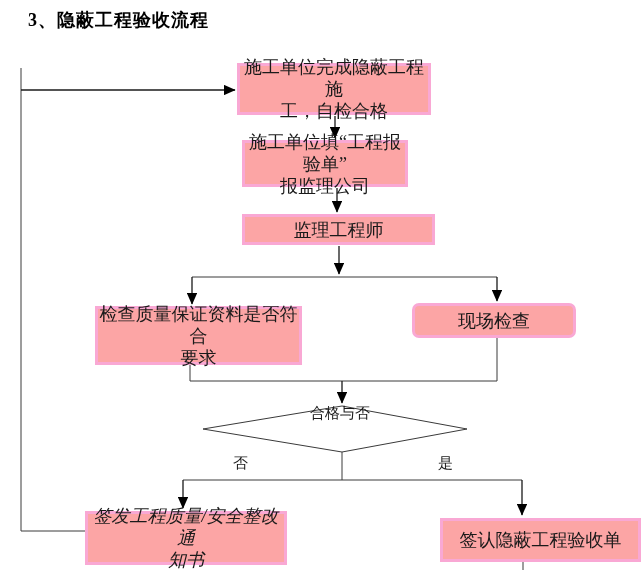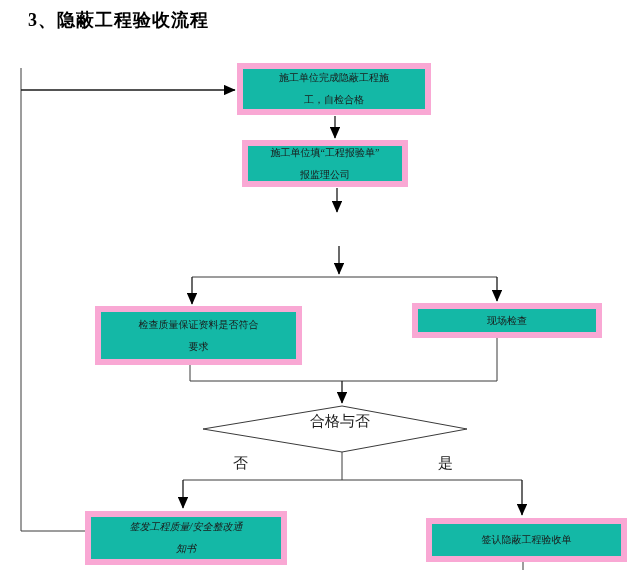--- a/index.html
+++ b/index.html
@@ -28,27 +28,27 @@
   .connectors {
     position: absolute;
     left: 0;
     top: 0;
     width: 642px;
     height: 570px;
   }
   .node {
     position: absolute;
     box-sizing: border-box;
-    border: 6px solid #f9a8d4;
-    background: #14b8a6;
+    border: 3px solid #f9a8d4;
+    background: #fca5a5;
     display: flex;
     align-items: center;
     justify-content: center;
     text-align: center;
-    font-size: 10px;
+    font-size: 18px;
     line-height: 22px;
     color: #1a1a1a;
     white-space: pre-line;
   }
   .diamond-label {
     position: absolute;
     display: flex;
     align-items: center;
     justify-content: center;
     text-align: center;
@@ -58,24 +58,24 @@
   }
   .branch-label {
     position: absolute;
     font-size: 15px;
     color: #1a1a1a;
   }
   .n-self-check   { left: 237px; top: 63px;  width: 194px; height: 52px; }
   .n-fill-form    { left: 242px; top: 140px; width: 166px; height: 47px; }
   .n-supervisor   { left: 242px; top: 214px; width: 193px; height: 31px; }
   .n-doc-review   { left: 95px;  top: 306px; width: 207px; height: 59px; }
-  .n-site-inspect { left: 412px; top: 303px; width: 190px; height: 35px; }
+  .n-site-inspect { left: 412px; top: 303px; width: 164px; height: 35px; border-radius: 7px; }
   .n-rectify      { left: 85px;  top: 511px; width: 202px; height: 54px; font-style: italic; }
-  .n-sign         { left: 426px; top: 518px; width: 201px; height: 44px; }
-  .d-label        { left: 233px; top: 399px; width: 214px; height: 44px; text-align: center; }
+  .n-sign         { left: 440px; top: 518px; width: 201px; height: 44px; }
+  .d-label        { left: 233px; top: 391px; width: 214px; height: 44px; text-align: center; }
   .lbl-no         { left: 233px; top: 454px; }
   .lbl-yes        { left: 438px; top: 454px; }
 </style>
 </head>
 <body>
 
 <div class="canvas">
 
   <div class="page-title">3、隐蔽工程验收流程</div>
 
@@ -110,20 +110,21 @@
     <line x1="183" y1="480" x2="183" y2="508" stroke="#1a1a1a" stroke-width="1.3" marker-end="url(#arrow)"></line>
     <line x1="522" y1="480" x2="522" y2="515" stroke="#1a1a1a" stroke-width="1.3" marker-end="url(#arrow)"></line>
 
     <line x1="523" y1="562" x2="523" y2="570" stroke="#3a3a3a" stroke-width="1"></line>
   </svg>
 
   <div class="node n-self-check">施工单位完成隐蔽工程施
 工，自检合格</div>
   <div class="node n-fill-form">施工单位填“工程报验单”
 报监理公司</div>
+  <div class="node n-supervisor">监理工程师</div>
   <div class="node n-doc-review">检查质量保证资料是否符合
 要求</div>
   <div class="node n-site-inspect">现场检查</div>
   <div class="node n-rectify">签发工程质量/安全整改通
 知书</div>
   <div class="node n-sign">签认隐蔽工程验收单</div>
 
   <div class="diamond-label d-label">合格与否</div>
 
   <div class="branch-label lbl-no">否</div>

